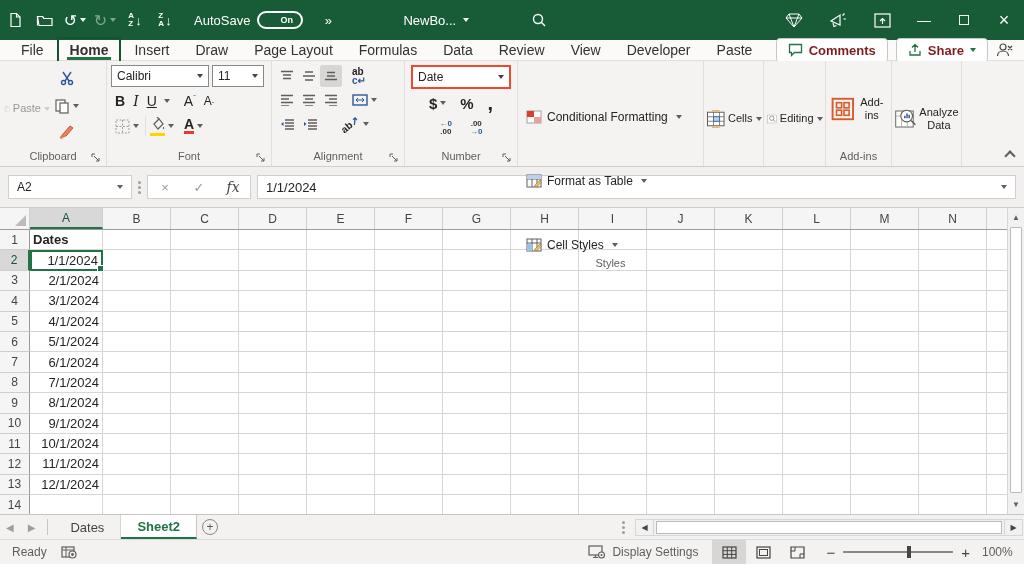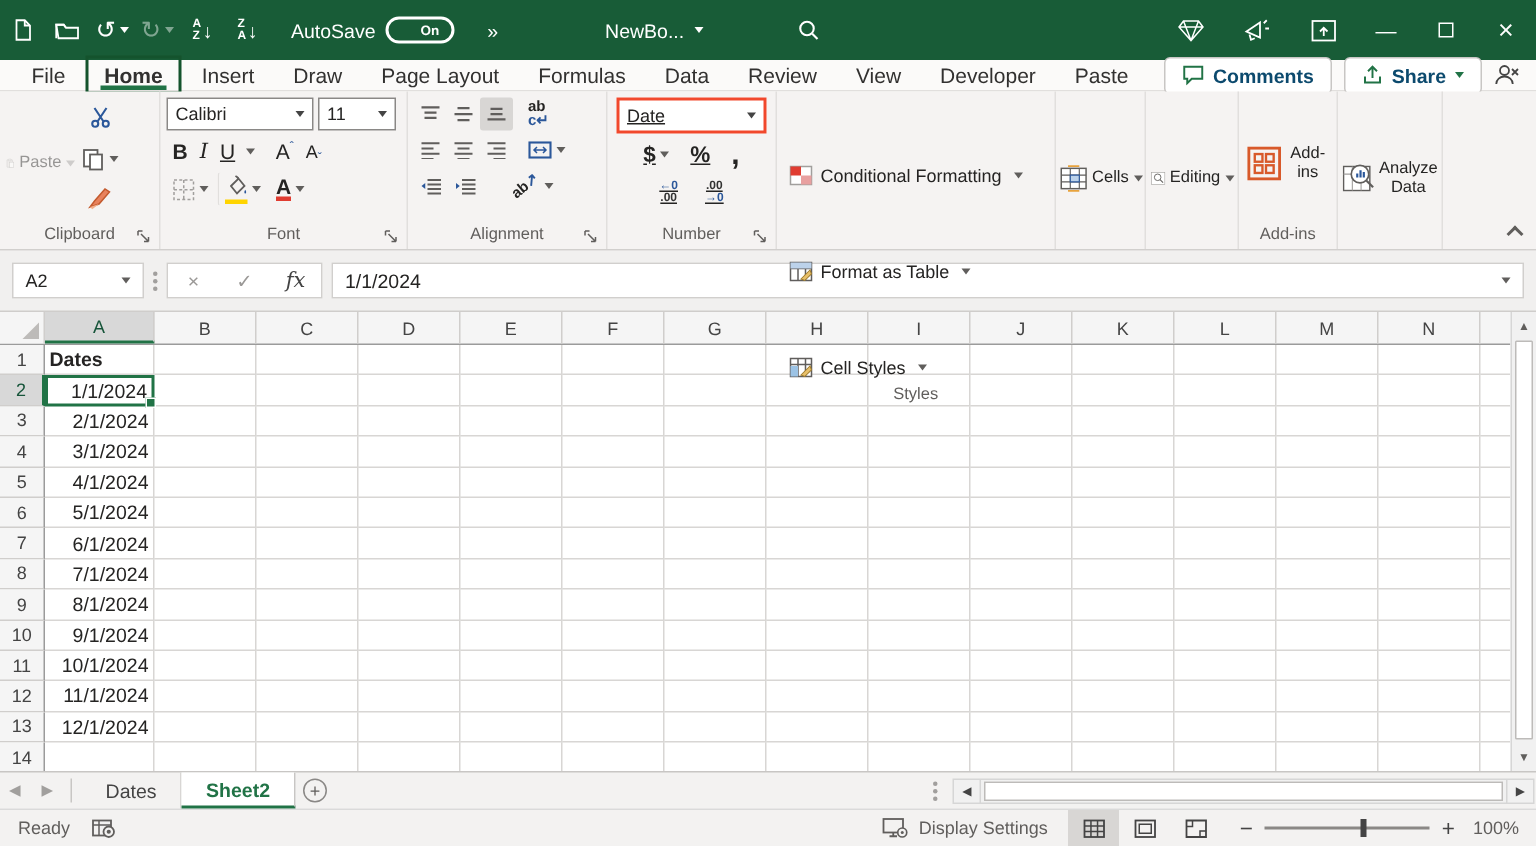--- a/index.html
+++ b/index.html
@@ -23,21 +23,21 @@
   .tb-right { margin-left:auto; display:flex; align-items:center; }
   .winbtn { width:40px; height:40px; display:flex; align-items:center; justify-content:center; font-size:14px; cursor:pointer; }
   .maxbox { width:10px; height:10px; border:1px solid #fff; }
 
   
   .tabrow { height:21px; background:#fbfaf9; display:flex; align-items:center; border-bottom:1px solid #e1dfdd; padding-left:8px; }
   .rtab { padding:5px 13px; font-size:14px; color:#323130; cursor:pointer; position:relative; }
   .rtab.active { font-weight:bold; border:2px solid #14532d; padding:3px 11px; }
   .rtab.active::after { content:""; position:absolute; left:8px; right:8px; bottom:1px; height:3px; background:#217346; }
   .tabrow-right { margin-left:auto; display:flex; align-items:center; gap:8px; padding-right:10px; }
-  .pillbtn { display:flex; align-items:center; gap:6px; border:1px solid #c8c6c4; border-radius:4px; background:#fff; color:#0c4a6e; font-weight:bold; font-size:13px; padding:4px 11px; cursor:pointer; }
+  .pillbtn { display:flex; align-items:center; gap:6px; border:1px solid #c8c6c4; border-radius:4px; background:#fff; color:#7f1d1d; font-weight:bold; font-size:13px; padding:4px 11px; cursor:pointer; }
 
   
   .ribbon { height:106px; background:#f5f3f2; border-bottom:1px solid #d1cfcd; display:flex; position:relative; }
   .rgroup { display:flex; flex-direction:column; padding:4px 4px 0 4px; position:relative; }
   .rgroup + .rgroup { border-left:1px solid #e1dfdd; }
   .rg-body { flex:1; display:flex; }
   .rg-label { height:20px; display:flex; align-items:center; justify-content:center; color:#605e5c; font-size:11px; position:relative; padding:0 4px; }
   .launcher { position:absolute; right:2px; bottom:4px; cursor:pointer; }
   .bigbtn { width:56px; display:flex; flex-direction:row; align-items:center; justify-content:flex-start; gap:3px; padding-top:6px; cursor:pointer; color:#252423; }
   .bigbtn .cap { font-size:11px; text-align:center; line-height:13px; }
@@ -51,21 +51,21 @@
   .ulred { border-bottom:3px solid #e03c31; padding-bottom:0; line-height:13px; }
   .ulyellow { border-bottom:3px solid #ffd400; line-height:13px; }
   .numicon { font-size:15px; font-weight:bold; }
   .decbtn { display:flex; flex-direction:column; font-size:8px; line-height:8px; font-weight:bold; color:#333; align-items:center; }
   .decbtn .blue { color:#2b579a; }
   .stylerow { display:flex; align-items:center; gap:5px; height:24px; cursor:pointer; font-size:12px;margin-top:40px; }
   .collapse-chev { position:absolute; right:10px; bottom:6px; width:8px; height:8px; border-left:2px solid #605e5c; border-top:2px solid #605e5c; transform:rotate(45deg); cursor:pointer; }
 
   
   .fbar { height:41px; background:#f1f0ef; border-bottom:1px solid #cfcdcb; display:flex; align-items:center; padding:0 8px; gap:6px; }
-  .namebox { width:88px; height:24px; background:#fff; border:1px solid #d1cfcd; display:flex; align-items:center; padding:0 8px; font-size:12px; }
+  .namebox { width:124px; height:24px; background:#fff; border:1px solid #d1cfcd; display:flex; align-items:center; padding:0 8px; font-size:12px; }
   .namebox .chev { margin-left:auto; border-top-color:#605e5c; }
   .dots { color:#a19f9d; font-size:12px; letter-spacing:0; line-height:5px; display:flex; flex-direction:column; gap:2px; align-items:center; }
   .dots i { width:3px; height:3px; border-radius:50%; background:#a19f9d; display:block; }
   .fbtns { display:flex; align-items:center; background:#fff; border:1px solid #d1cfcd; height:24px; }
   .fbtn { width:34px; text-align:center; color:#9a9896; font-size:13px; cursor:pointer; }
   .fx { font-style:italic; font-family:"DejaVu Serif", serif; color:#444; font-size:14px; }
   .finput { flex:1; height:24px; background:#fff; border:1px solid #d1cfcd; display:flex; align-items:center; padding:0 8px; font-size:13px; }
   .finput .chev { margin-left:auto; border-top-color:#605e5c; }
 
   
@@ -415,21 +415,21 @@
     </div>
     <div class="rg-label">
         <span>Alignment</span>
       <svg class="launcher" width="9" height="9" viewBox="0 0 9 9">
           <path d="M1 1h3M1 1v3M8 8H5M8 8V5M3 3l5 5" stroke="#605e5c" fill="none"></path>
         </svg>
     </div>
   </div>
 
   <div class="rgroup" style="width:113px">
-    <div class="rg-body" style="flex-direction:column; gap:3px; align-items:center;text-decoration:underline;">
+    <div class="rg-body" style="flex-direction:column; gap:3px; align-items:center;">
       <div class="selectbox callout-red" style="width:100px; height:24px">
         <span>Date</span>
           <span class="chev"></span>
       </div>
       <div class="hrow" style="gap:6px">
         <div class="smbtn">
             <span class="numicon">$</span>
             <span class="chev ddchev"></span>
           </div>
         <div class="smbtn">

